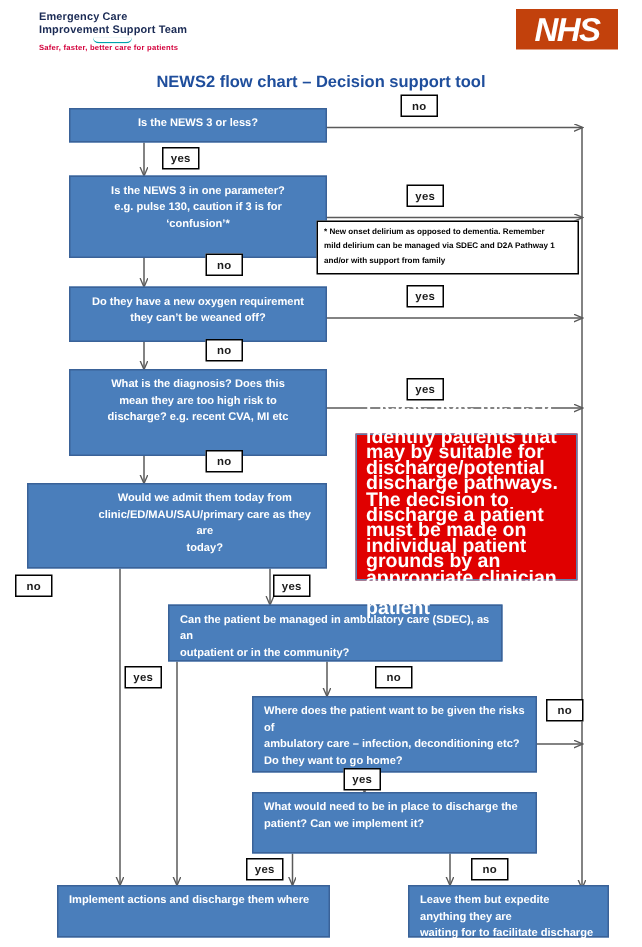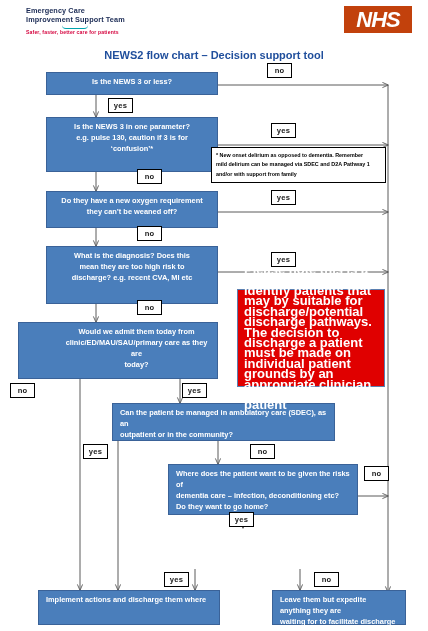--- a/index.html
+++ b/index.html
@@ -235,25 +235,29 @@
     <p>today?</p>
   </div>
 
   <div class="node left" style="left:112px; top:403px; width:223px; height:38px;">
     <p>Can the patient be managed in ambulatory care (SDEC), as an</p>
     <p>outpatient or in the community?</p>
   </div>
 
   <div class="node left" style="left:168px; top:464px; width:190px; height:51px;">
     <p>Where does the patient want to be given the risks of</p>
-    <p>dementia care – infection, deconditioning etc?</p>
+    <p>ambulatory care – infection, deconditioning etc?</p>
     <p style="height:5px;"></p>
     <p>Do they want to go home?</p>
   </div>
 
+  <div class="node left" style="left:168px; top:528px; width:190px; height:41px;">
+    <p>What would need to be in place to discharge the</p>
+    <p>patient?  Can we implement it?</p>
+  </div>
 
   <div class="node left" style="left:38px;  top:590px; width:182px; height:35px;gap:32px;">
     <p>Implement actions and discharge them where</p>
     <p>appropriate</p>
   </div>
 
   <div class="node left" style="left:272px; top:590px; width:134px; height:35px;">
     <p>Leave them but expedite anything they are</p>
     <p>waiting for to facilitate discharge later</p>
   </div>

